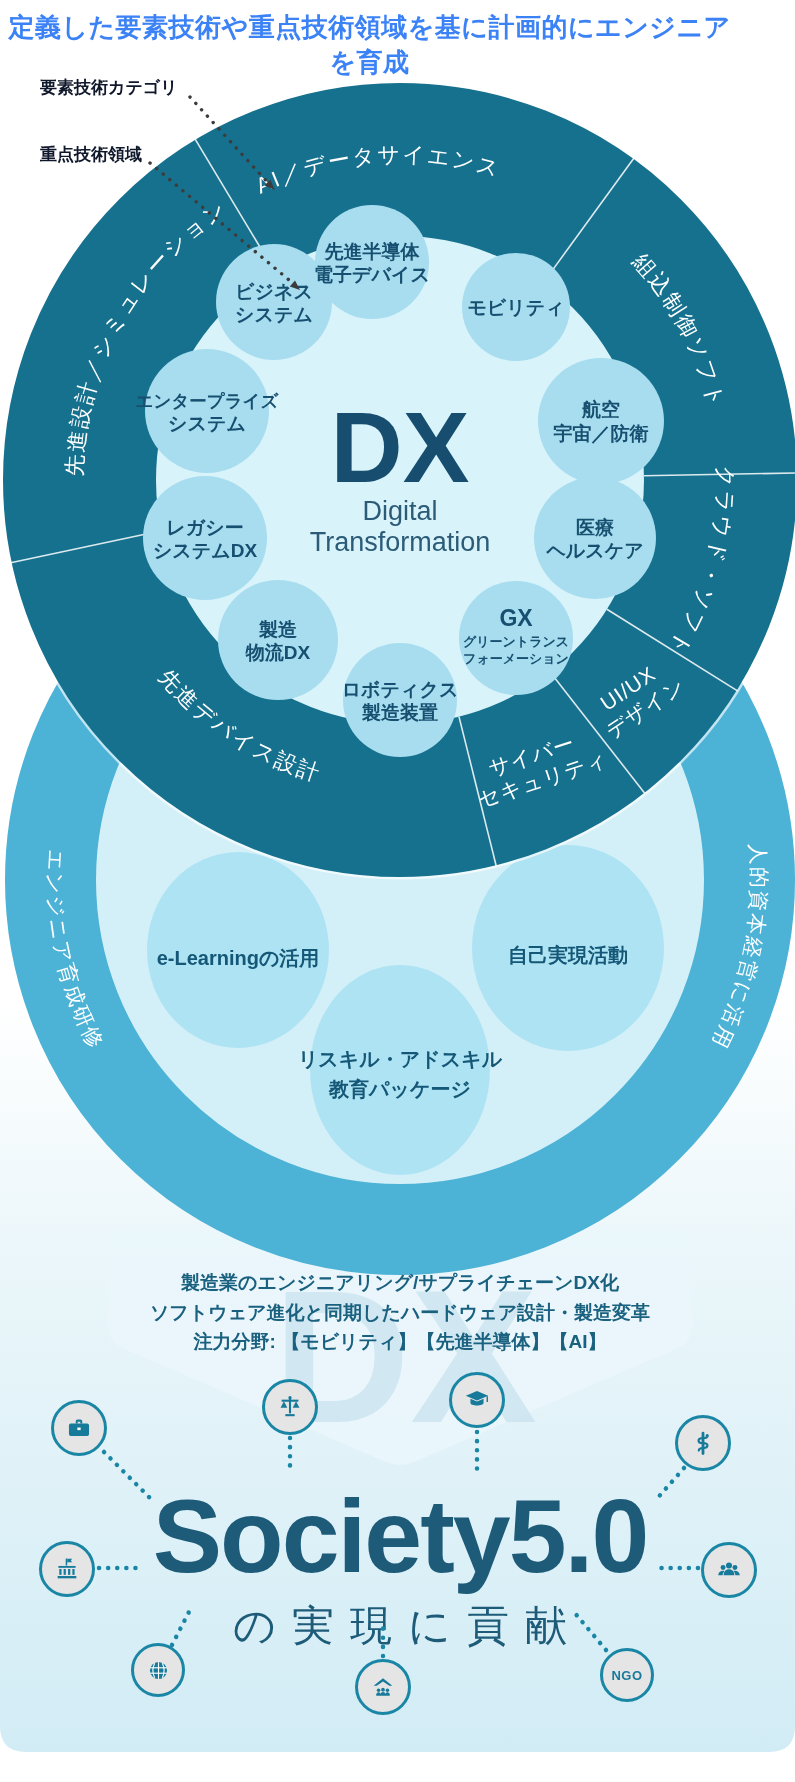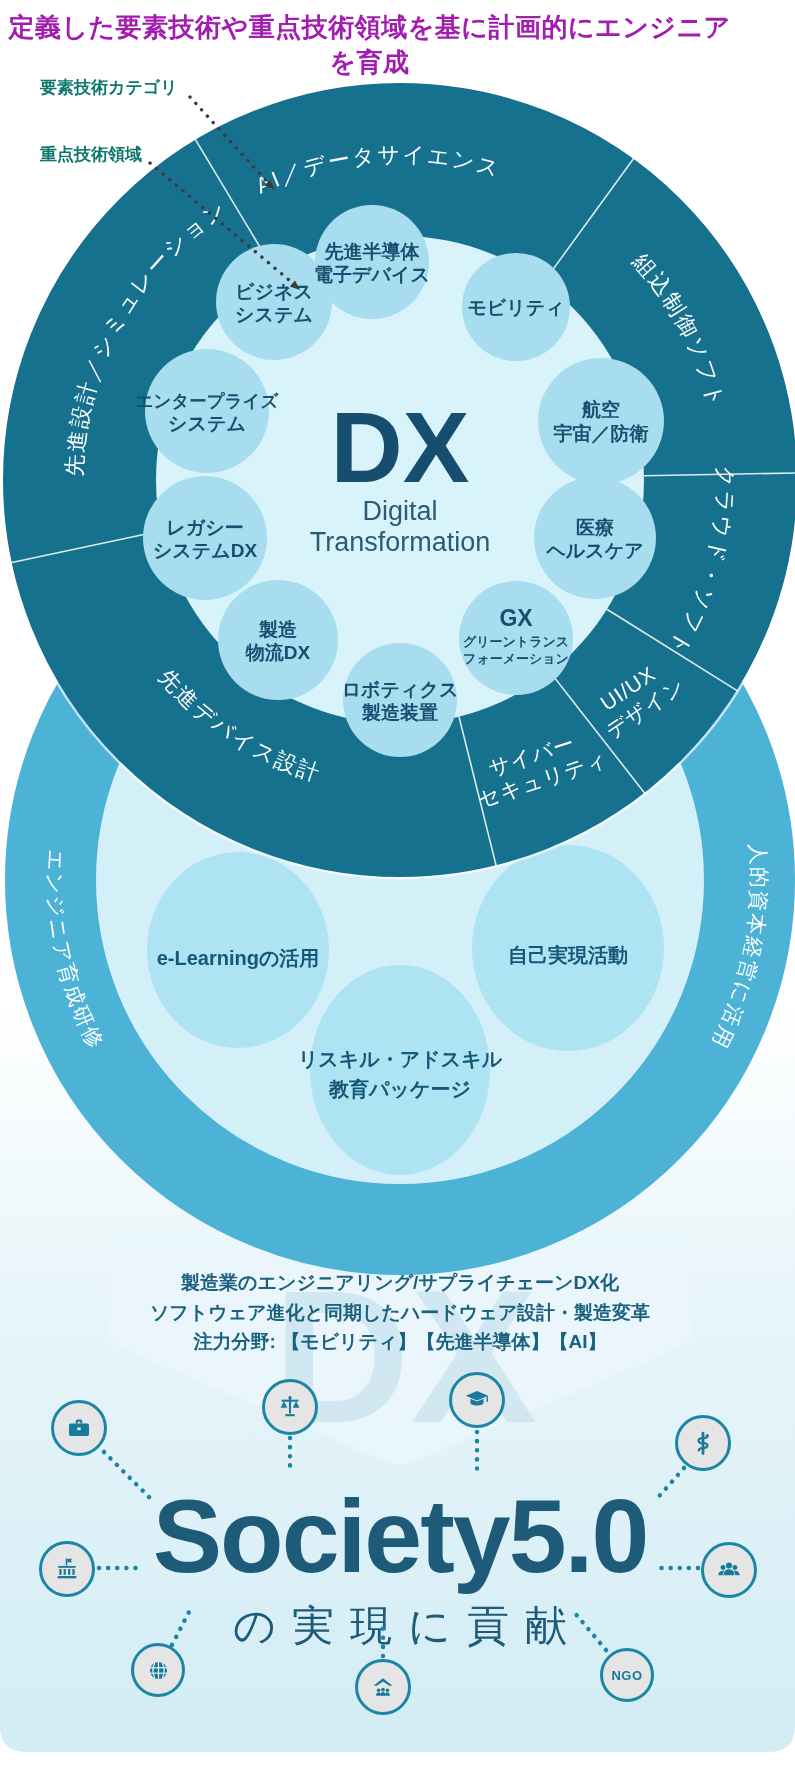--- a/index.html
+++ b/index.html
@@ -2,24 +2,24 @@
 <html><head>
 <meta charset="utf-8">
 <style>
   html,body{margin:0;padding:0;background:#ffffff;}
   .stage{
     position:relative;width:795px;height:1782px;overflow:hidden;background:#ffffff;
     font-family:"Liberation Sans","DejaVu Sans",sans-serif;
   }
   .page-title{
     position:absolute;left:0;top:10px;width:739px;text-align:center;
-    font-size:26px;font-weight:bold;color:#a21caf;letter-spacing:0.5px;
+    font-size:26px;font-weight:bold;color:#3b82f6;letter-spacing:0.5px;
   }
   .anno{
-    position:absolute;font-size:17px;font-weight:bold;color:#0f766e;white-space:nowrap;
+    position:absolute;font-size:17px;font-weight:bold;color:#0f172a;white-space:nowrap;
   }
   .anno.cat{left:40px;top:76px;}
   .anno.dom{left:40px;top:143px;}
   svg{position:absolute;left:0;top:0;}
   .icon-bubble{
     position:absolute;background:#e5e5e5;border:3px solid #1A86A5;border-radius:50%;
     display:flex;align-items:center;justify-content:center;box-sizing:border-box;
   }
   .icon-bubble svg{position:static;}
   .ngo-text{font-size:13px;font-weight:bold;color:#177A9B;letter-spacing:0.5px;}

